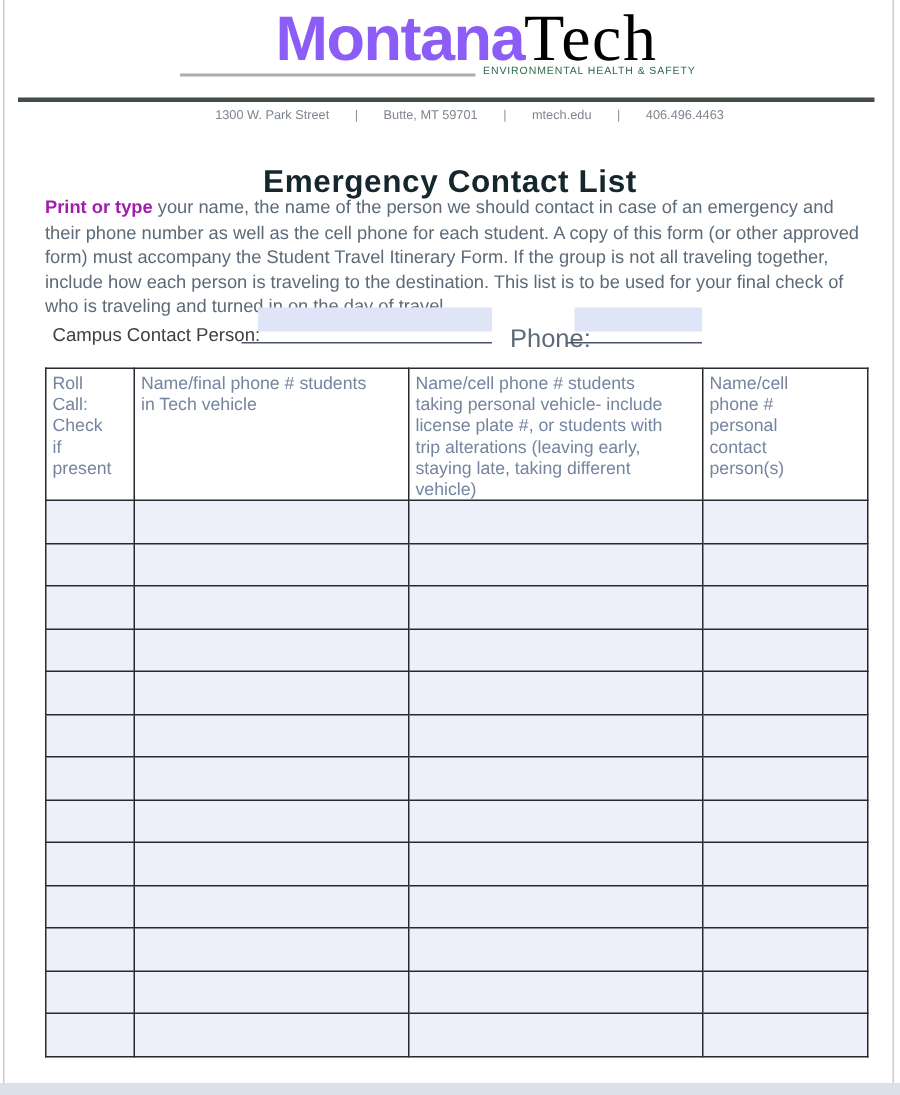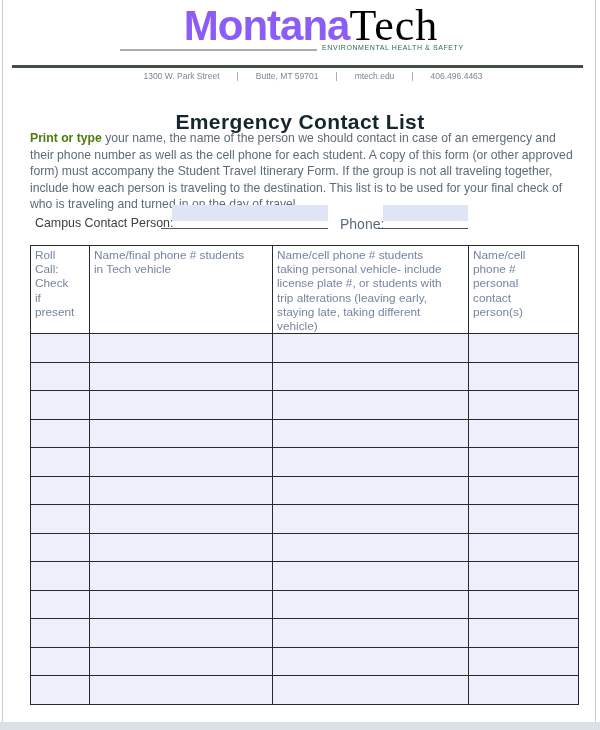--- a/index.html
+++ b/index.html
@@ -25,29 +25,29 @@
   .dark-rule { position:absolute; left:12px; top:65px; width:571px; height:3px; background:#454e44; }
   .contact-bar { position:absolute; left:0; right:12px; top:71px; text-align:center; padding-left:38px;
                  font-size:8.5px; color:#7e858e; white-space:nowrap; }
   .contact-bar .sep { margin:0 17px; color:#8a9098; }
 
   
   .doc-title { position:absolute; top:110px; left:0; right:0; text-align:center;
                font-size:21px; font-weight:bold; letter-spacing:0.4px; color:#15262c; }
   .intro { position:absolute; left:30px; top:130px; width:552px;
            font-size:12.2px; line-height:16.6px; color:#5d6b79; }
-  .intro b { color:#4d7c0f; }
+  .intro b { color:#a21caf; }
 
   
   .field-row { position:absolute; left:35px; top:216px; font-size:12.4px; color:#404040; }
   .blank { position:absolute; border-bottom:1.6px solid #4a5668; height:17px; top:212px; }
   .blank .highlight { position:absolute; top:-7px; height:16px; background:#DFE4F6; }
   .blank-campus { left:161px; width:167px; }
   .blank-campus .highlight { left:11px; right:0; }
-  .label-phone { position:absolute; left:340px; top:216px; font-size:14px; color:#5d6b79; }
+  .label-phone { position:absolute; left:340px; top:216px; font-size:17px; color:#5d6b79; }
   .blank-phone { left:378px; width:90px; }
   .blank-phone .highlight { left:5px; right:0; }
 
   
   table.roster { position:absolute; left:30px; top:245px; width:548px; height:460px;
                  border-collapse:collapse; table-layout:fixed; }
   table.roster th, table.roster td { border:1.6px solid #26292e; }
   table.roster th {
     background:#ffffff; color:#7585a0; font-weight:normal; text-align:left;
     vertical-align:top; font-size:11.8px; line-height:14.2px; padding:2px 20px 0 4px;

